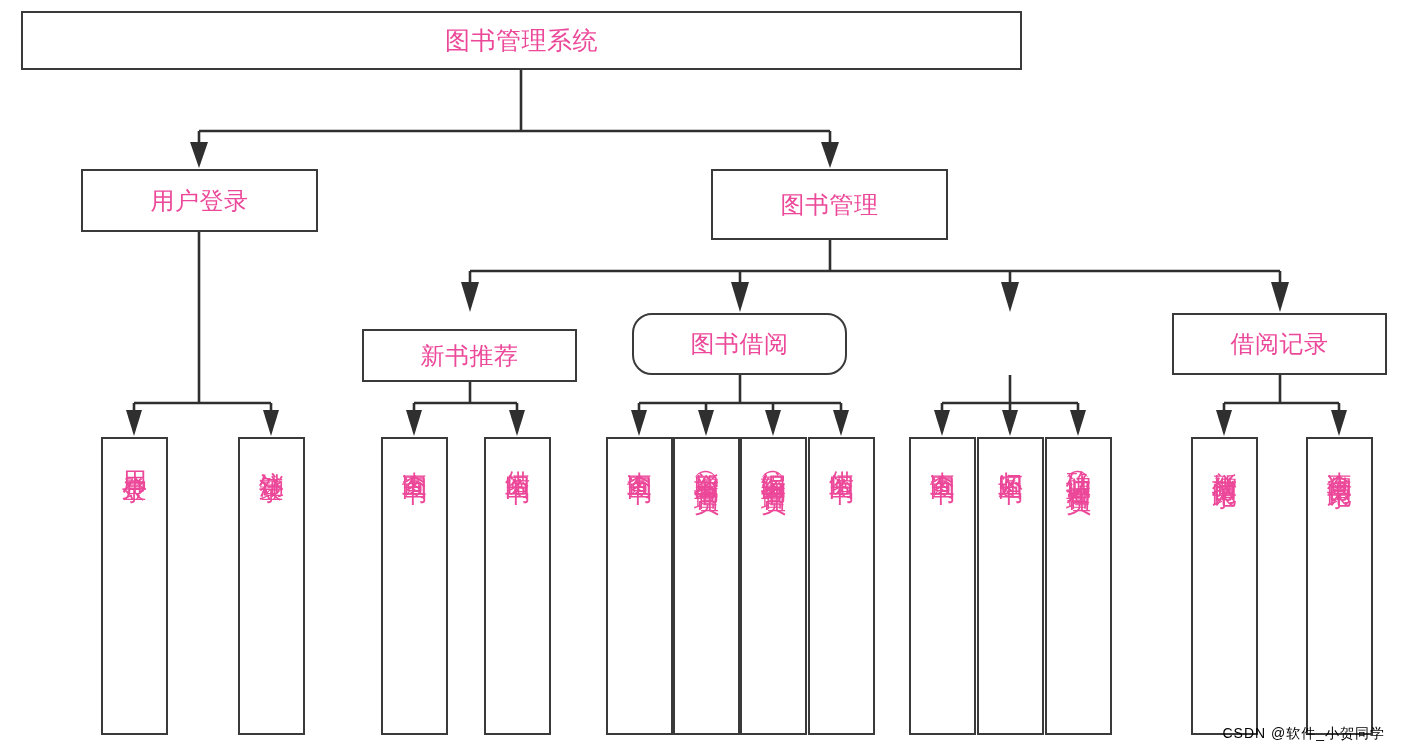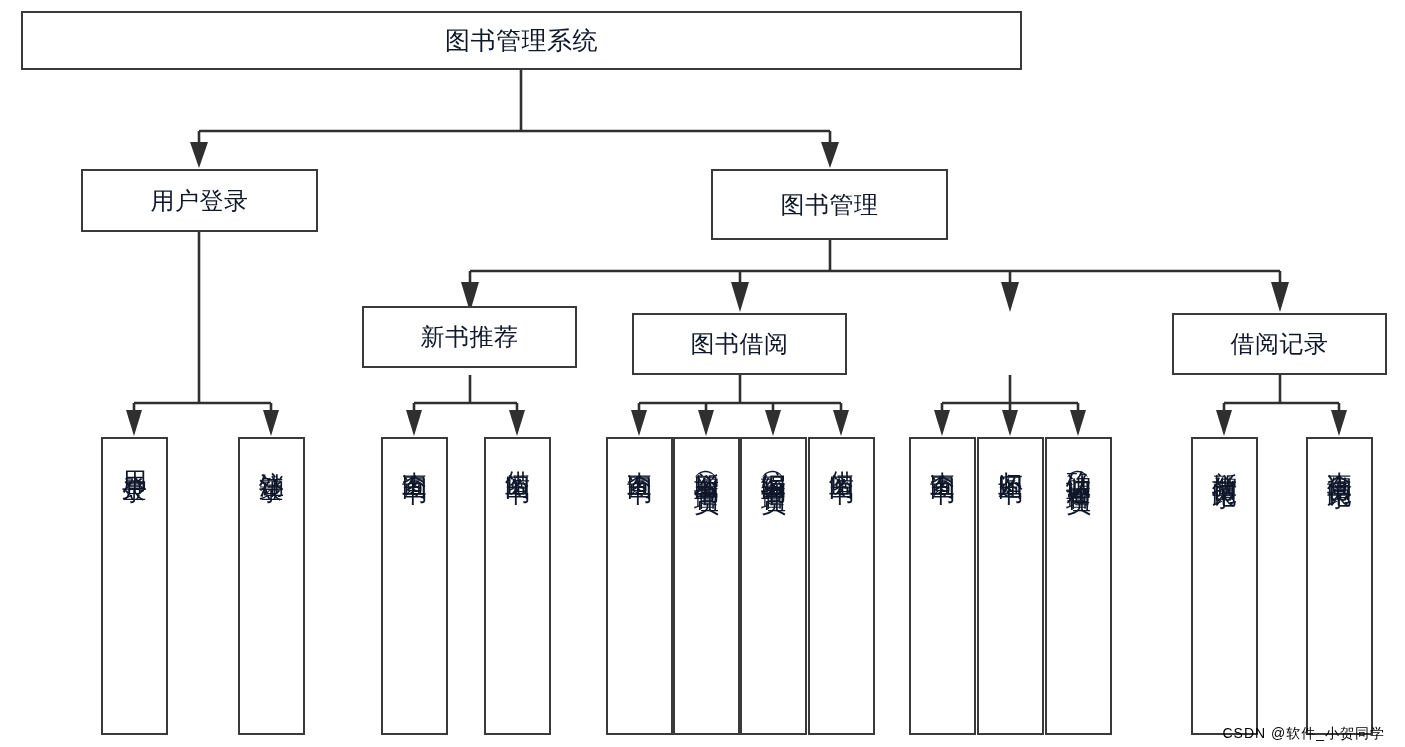--- a/index.html
+++ b/index.html
@@ -22,21 +22,21 @@
     height: 747px;
   }
   .node-box {
     position: absolute;
     box-sizing: border-box;
     background: #ffffff;
     border: 2.5px solid #3a3a3a;
     display: flex;
     align-items: center;
     justify-content: center;
-    color: #0f172a;
+    color: #ec4899;
   }
   .node-label {
     white-space: pre;
     line-height: 1.06;
     letter-spacing: 0.5px;
   }
   .node-root .node-label {
     font-size: 25px;
   }
   .node-l1 .node-label,
@@ -154,24 +154,24 @@
     <span class="node-label">图书管理系统</span>
   </div>
 
   <div class="node-box node-l1" style="left:81px; top:169px; width:237px; height:63px;">
     <span class="node-label">用户登录</span>
   </div>
   <div class="node-box node-l1" style="left:711px; top:169px; width:237px; height:71px;">
     <span class="node-label">图书管理</span>
   </div>
 
-  <div class="node-box node-l2" style="left:362px; top:306px; width:215px; height:62px;">
+  <div class="node-box node-l2" style="left:362px; top:329px; width:215px; height:53px;">
     <span class="node-label">新书推荐</span>
   </div>
-  <div class="node-box node-l2" style="left:632px; top:313px; width:215px; height:62px;">
+  <div class="node-box node-l2" style="left:632px; top:313px; width:215px; height:62px;border-radius:20px;">
     <span class="node-label">图书借阅</span>
   </div>
   <div class="node-box node-l2" style="left:1172px; top:313px; width:215px; height:62px;">
     <span class="node-label">借阅记录</span>
   </div>
 
   <div class="node-box node-leaf" style="left:101px; top:437px; width:67px; height:298px;">
     <span class="node-label">用户登录</span>
   </div>
   <div class="node-box node-leaf" style="left:238px; top:437px; width:67px; height:298px;">

